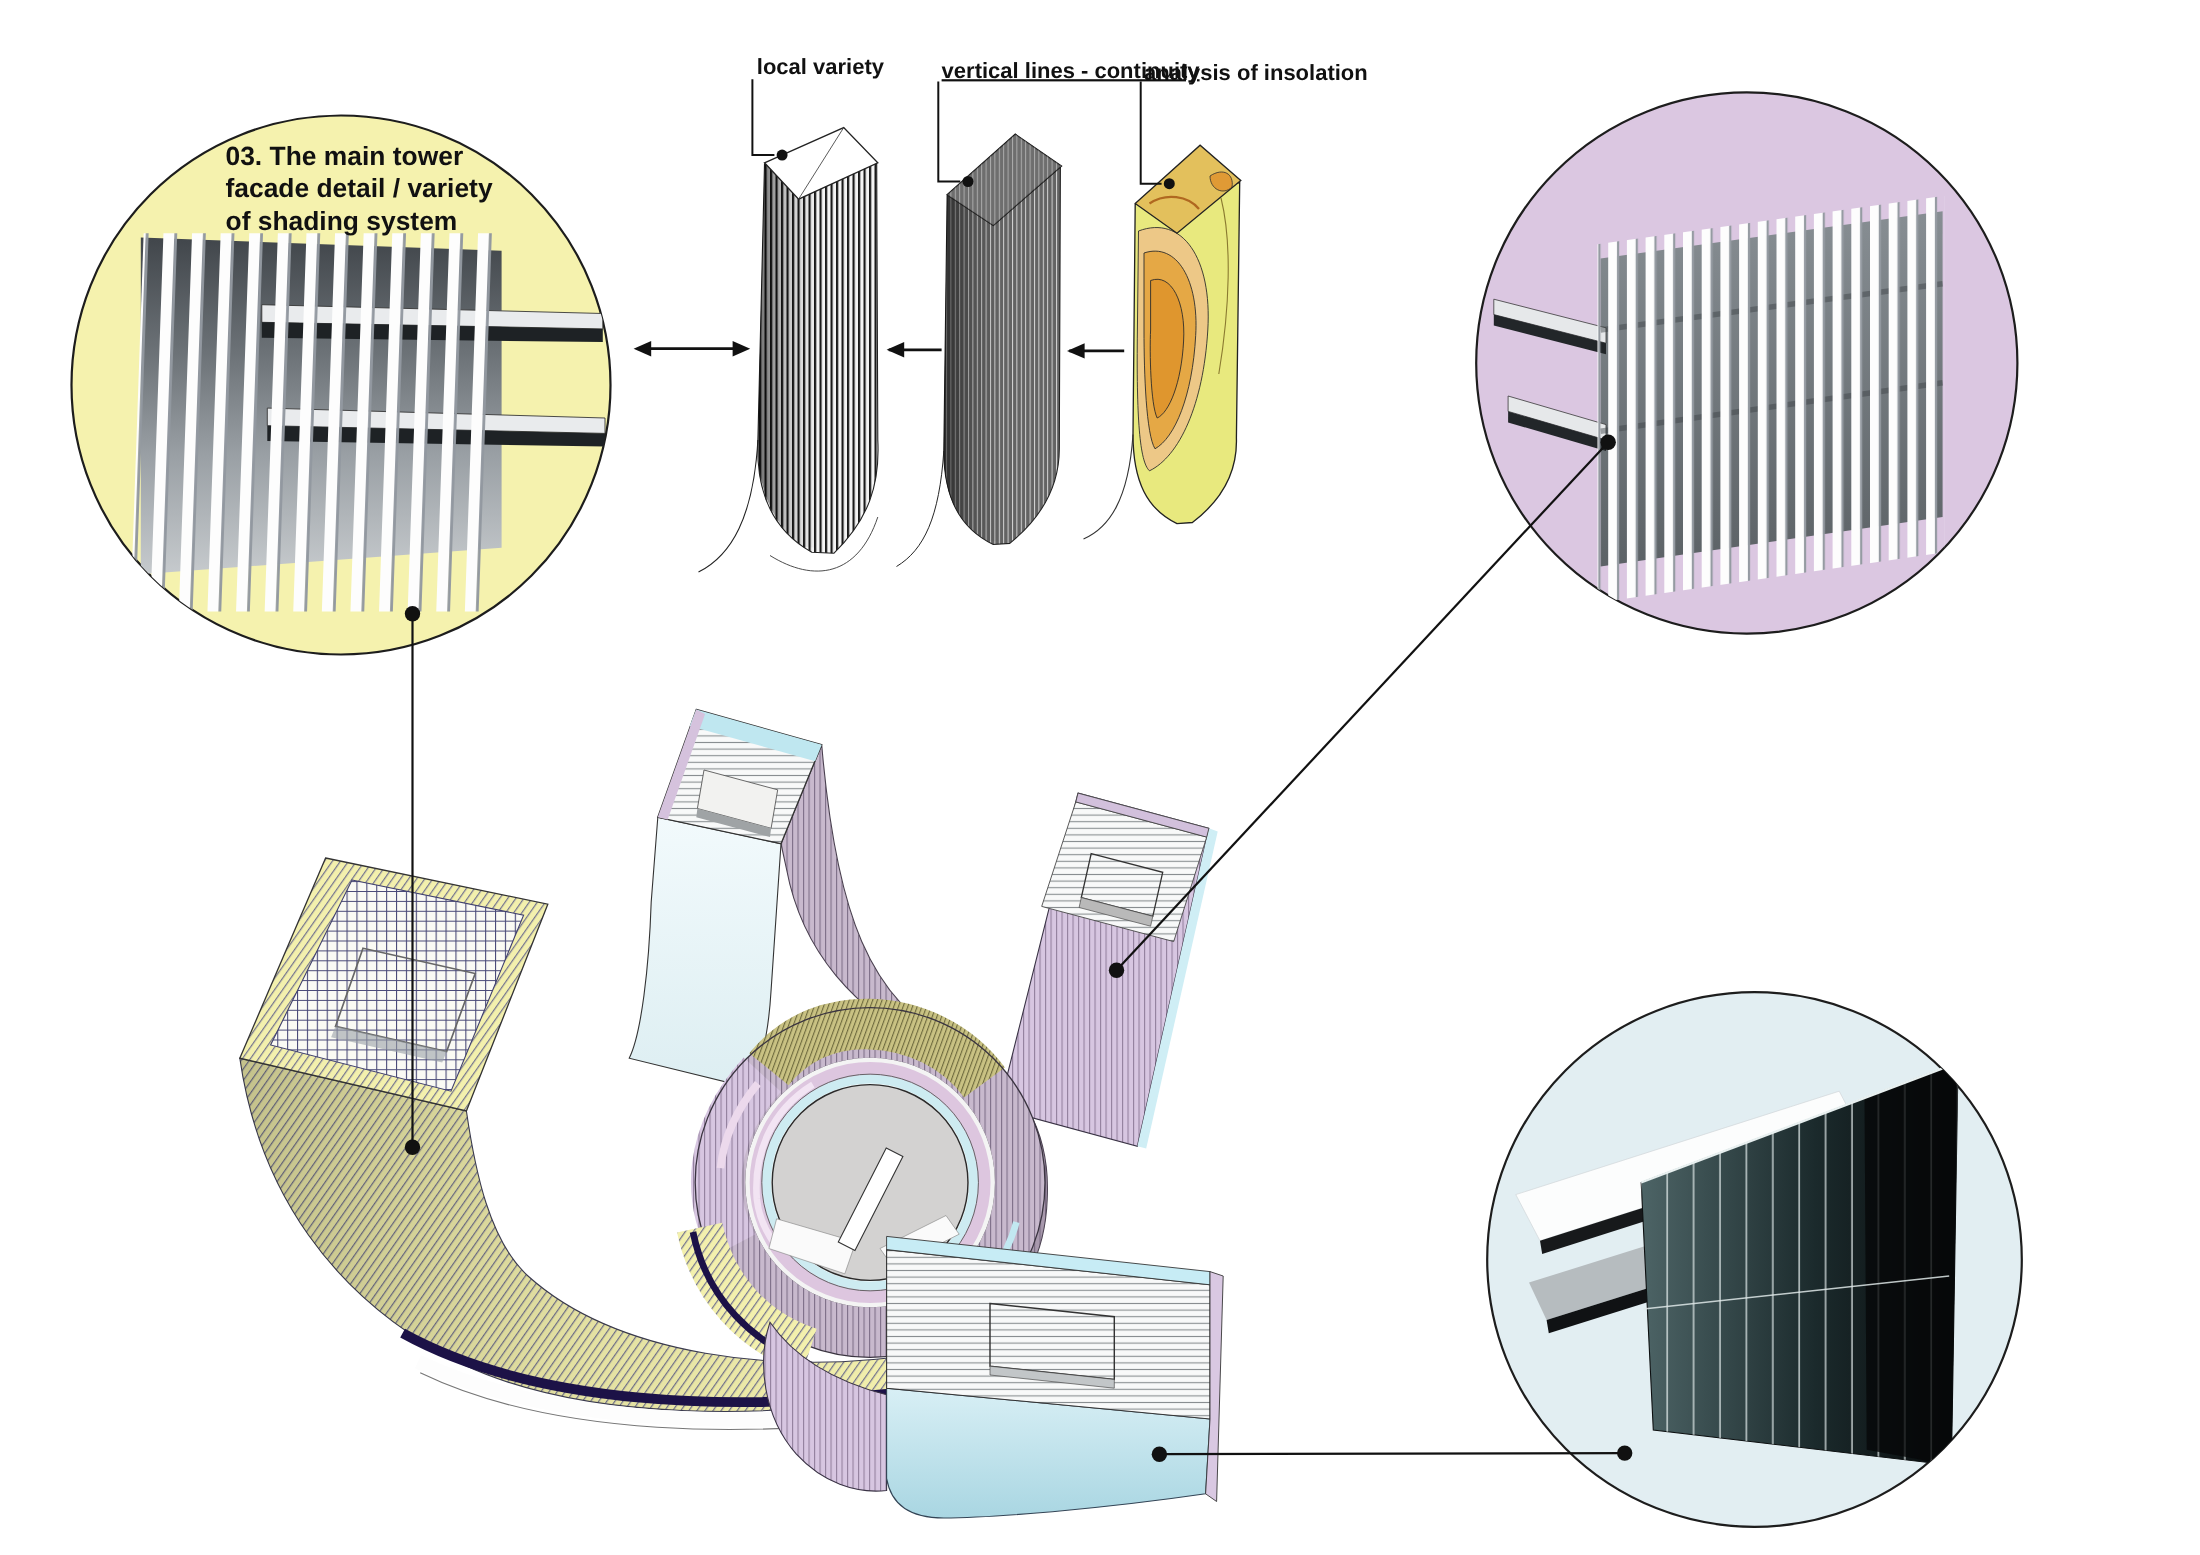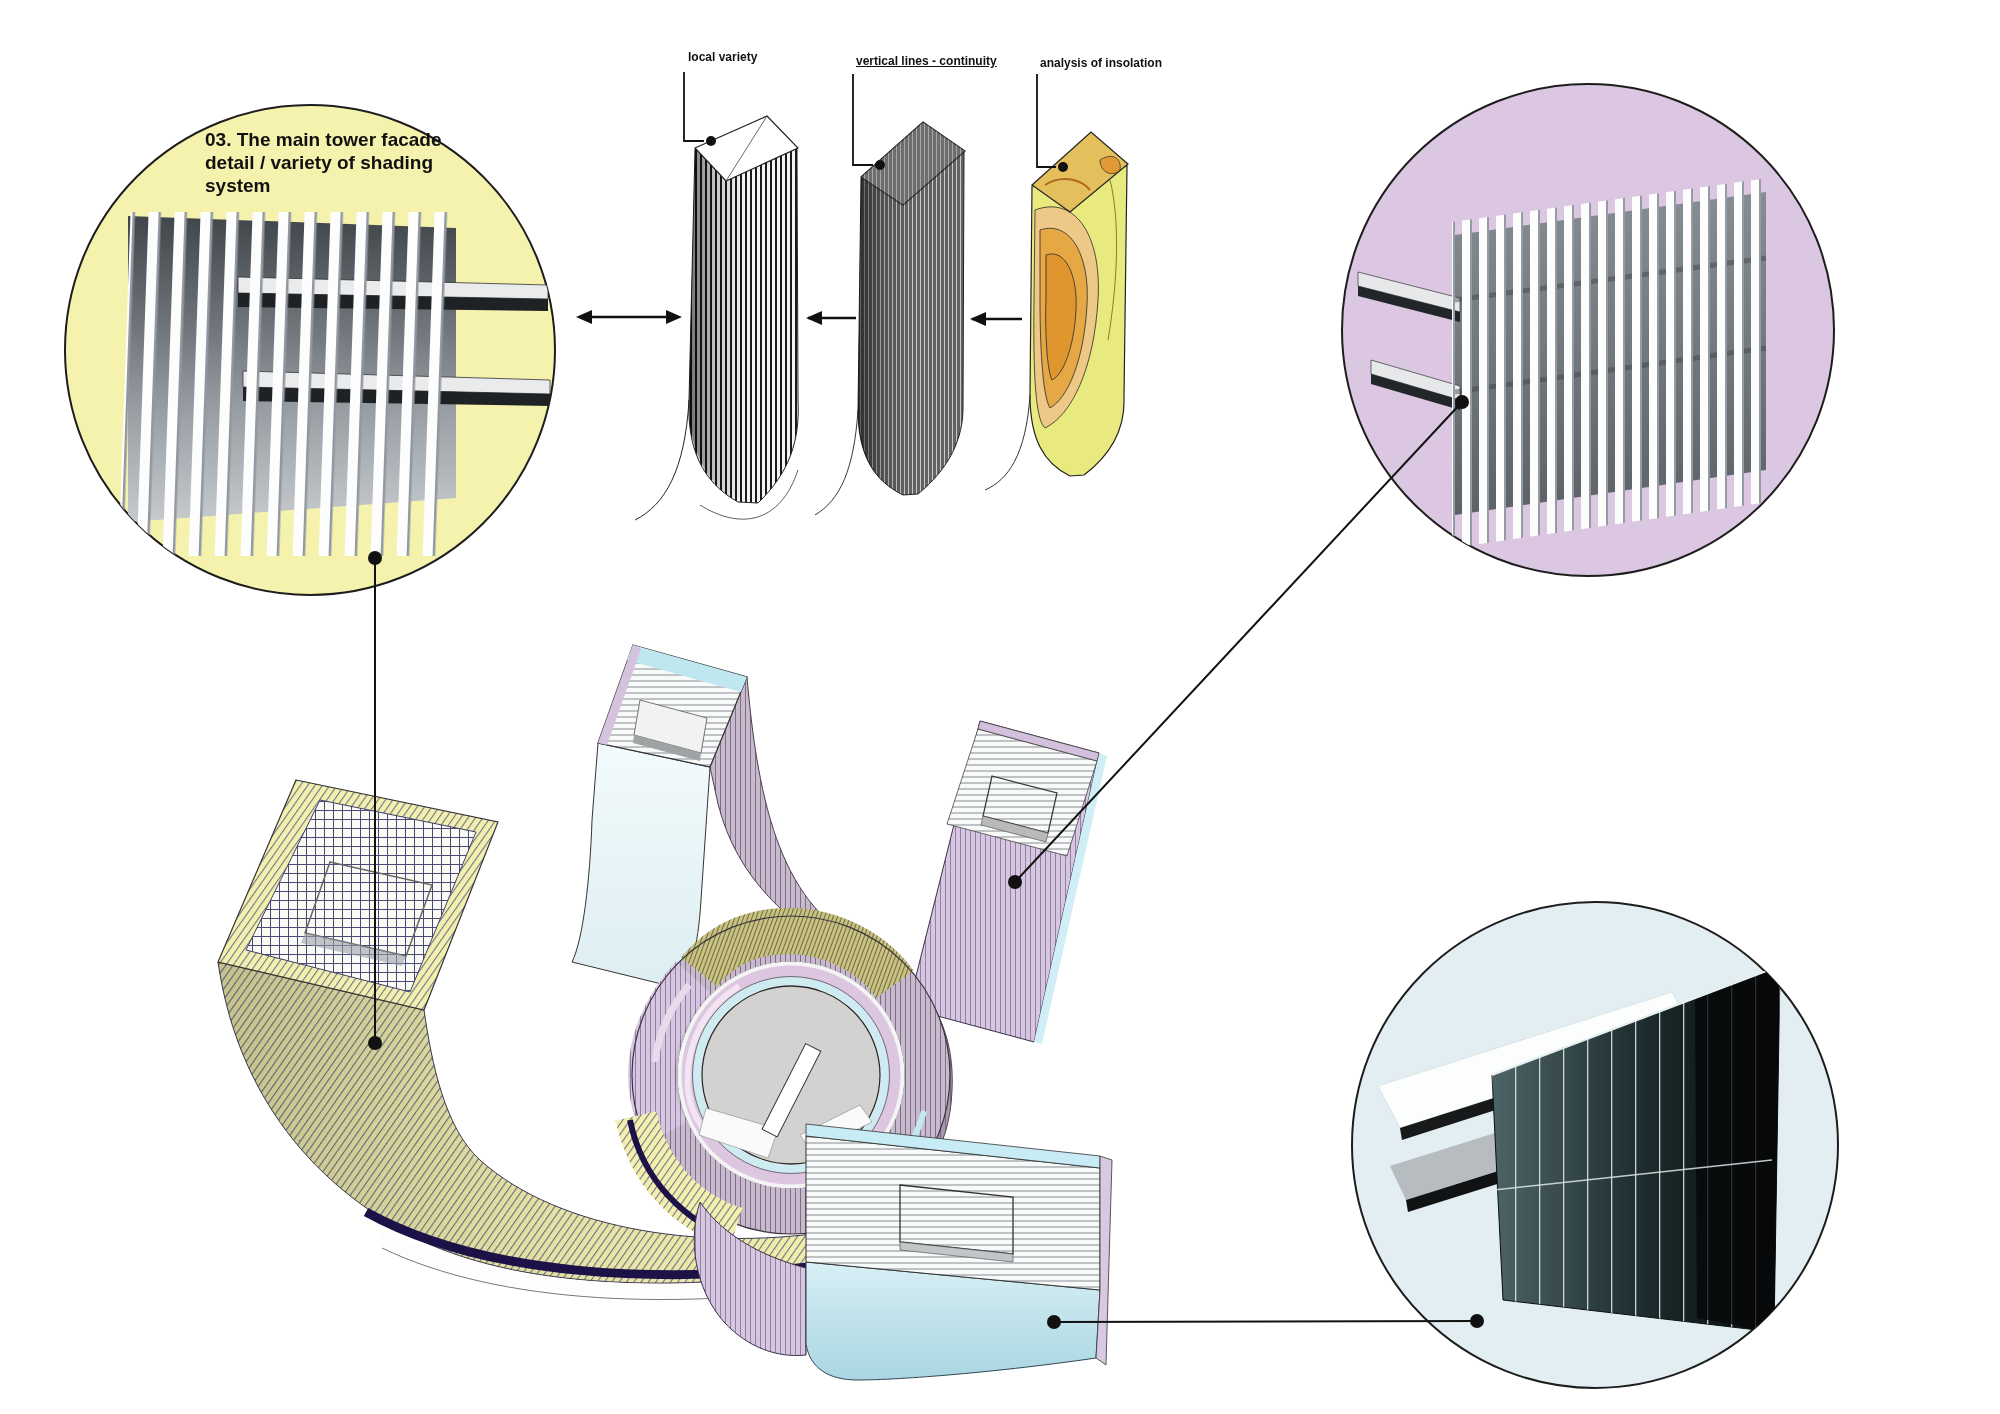--- a/index.html
+++ b/index.html
@@ -1,20 +1,20 @@
 <!DOCTYPE html>
 <html><head>
 <meta charset="utf-8">
 <style>
   html,body{margin:0;padding:0;background:#fff;}
   .stage{position:relative;width:2000px;height:1414px;background:#ffffff;overflow:hidden;
          font-family:"Liberation Sans",sans-serif;}
   .stage svg{position:absolute;left:0;top:0;}
-  .label{position:absolute;font-weight:bold;font-size:12px;color:#111;white-space:nowrap;}
-  .callout{position:absolute;font-weight:bold;font-size:19px;line-height:1.22;color:#111;}
+  .label{position:absolute;font-weight:bold;font-size:20px;color:#111;white-space:nowrap;}
+  .callout{position:absolute;font-weight:bold;font-size:24px;line-height:1.22;color:#111;}
   #callout-03{left:205px;top:128px;width:250px;}
   #callout-01{left:1465px;top:138px;width:310px;}
   #callout-02{left:1477px;top:922px;width:300px;}
   #label-local{left:688px;top:50px;}
   #label-vertical{left:856px;top:54px;text-decoration:underline;}
   #label-insolation{left:1040px;top:56px;}
 </style>
 </head>
 <body>
 

